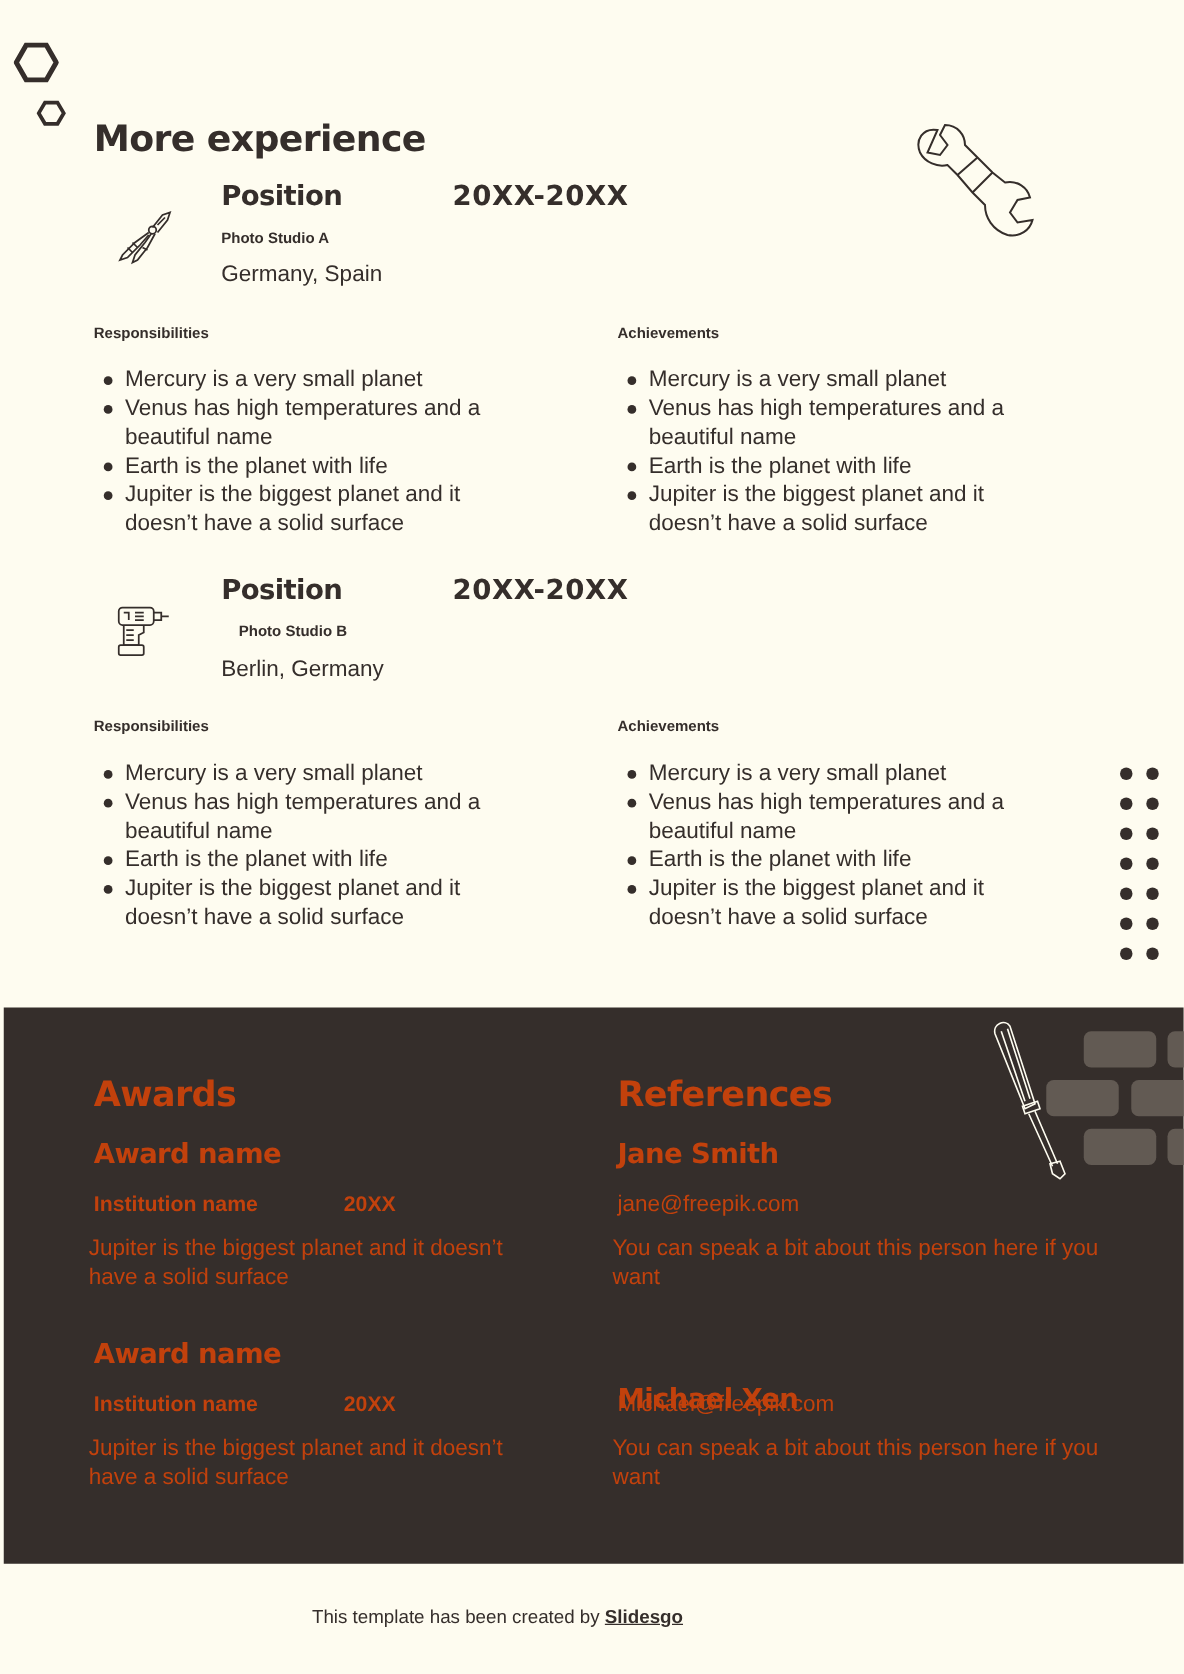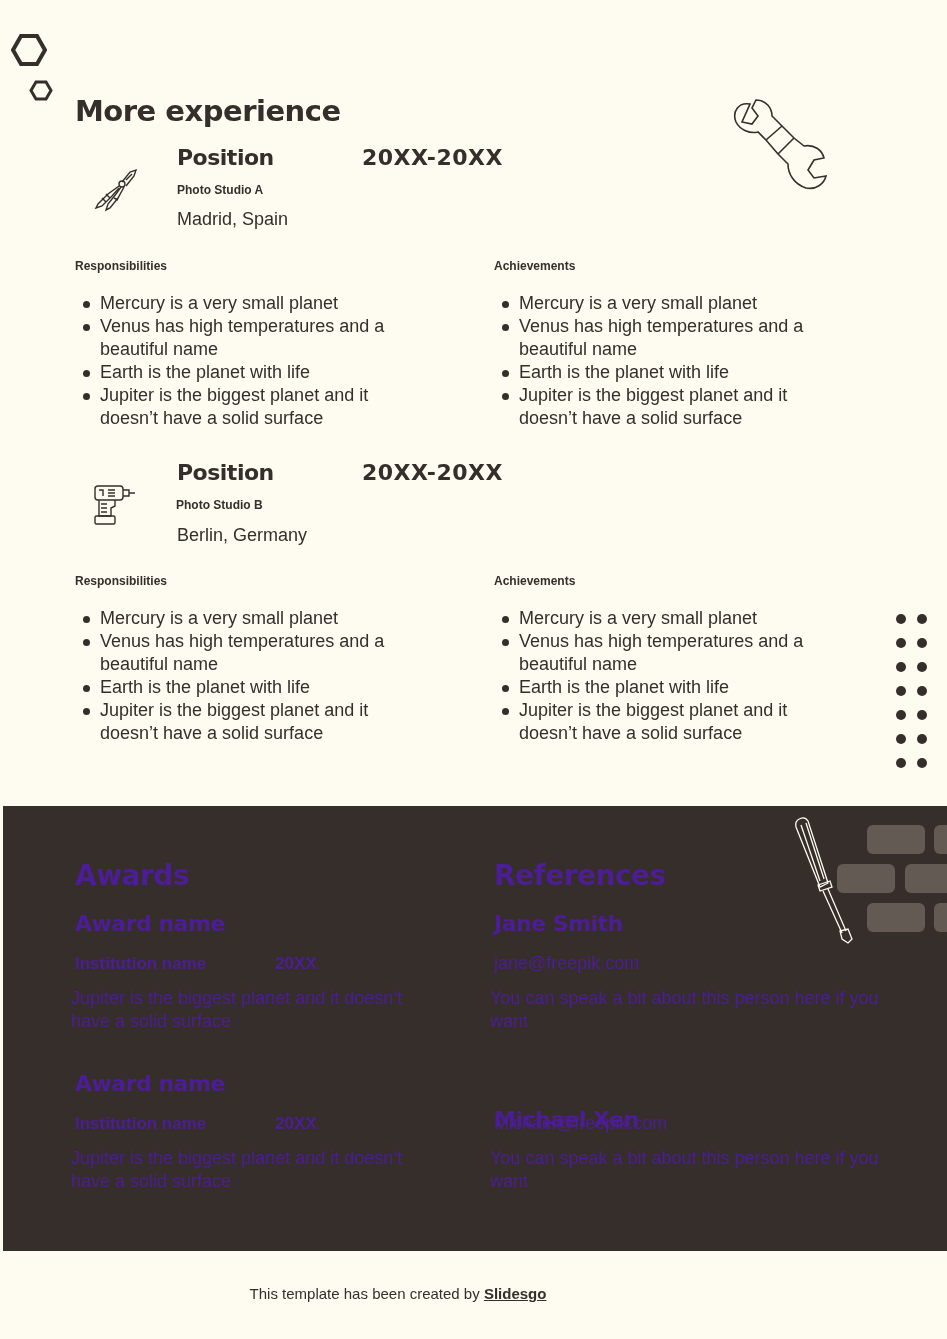--- a/index.html
+++ b/index.html
@@ -35,21 +35,21 @@
     left: 8px; top: 9px;
     width: 7px; height: 7px;
     border-radius: 50%;
     background: #352e2b;
   }
   .dark {
     left: 3px; top: 806px;
     width: 944px; height: 445px;
     background: #352e2b;
   }
-  .light { color: #4c1d95; }
+  .light { color: #c2410c; }
   .big-head { font-size: 28px; }
   .sub-head { font-size: 22px; }
   .inst { font-size: 17px; font-weight: bold; text-align: right; }
   .para { font-size: 18px; line-height: 23px; }
   .brick {
     position: absolute;
     background: #625a53;
     border-radius: 6px;
     height: 29px;
   }
@@ -87,21 +87,21 @@
     <path d="M34,14 L40,8"></path>
     <circle cx="30" cy="18" r="3"></circle>
     <path d="M27,20 L16,28 L6,38 L4,42 L10,40 L20,30 L27,22"></path>
     <path d="M32,21 L26,32 L18,42 L14,44 L16,38 L24,28 L29,21"></path>
     <path d="M10,32 L14,36 M14,28 L18,32 M22,32 L26,34"></path>
   </g>
 </svg>
 <div class="abs h-title pos" style="left:177px;top:145px">Position</div>
 <div class="abs h-title dates" style="left:362px;top:145px">20XX-20XX</div>
 <div class="abs company" style="left:177px;top:183px">Photo Studio A</div>
-<div class="abs location" style="left:177px;top:209px">Madrid, Spain</div>
+<div class="abs location" style="left:177px;top:209px">Germany, Spain</div>
 
 <div class="abs col-head" style="left:75px;top:259px">Responsibilities</div>
 <ul class="abs bul" style="left:75px;top:292px;width:340px">
   <li>Mercury is a very small planet</li>
   <li>Venus has high temperatures and a beautiful name</li>
   <li>Earth is the planet with life</li>
   <li>Jupiter is the biggest planet and it doesn’t have a solid surface</li>
 </ul>
 <div class="abs col-head" style="left:494px;top:259px">Achievements</div>
 <ul class="abs bul" style="left:494px;top:292px;width:340px">
@@ -116,21 +116,21 @@
     <rect x="2" y="4" width="28" height="14" rx="3"></rect>
     <path d="M30,8 L36,8 L36,14 L30,14 M36,11 L42,11"></path>
     <path d="M6,8 L10,8 L10,14 M15,8 L22,8 M15,11 L22,11 M15,14 L22,14"></path>
     <path d="M6,18 L6,34 L18,34 L18,26 L22,24 L22,18"></path>
     <path d="M8,22 L14,22 M8,26 L14,26 M8,30 L14,30"></path>
     <rect x="2" y="34" width="20" height="8" rx="1.5"></rect>
   </g>
 </svg>
 <div class="abs h-title pos" style="left:177px;top:460px">Position</div>
 <div class="abs h-title dates" style="left:362px;top:460px">20XX-20XX</div>
-<div class="abs company" style="left:176px;top:498px">Photo Studio B</div>
+<div class="abs company" style="left:191px;top:498px">Photo Studio B</div>
 <div class="abs location" style="left:177px;top:525px">Berlin, Germany</div>
 
 <div class="abs col-head" style="left:75px;top:574px">Responsibilities</div>
 <ul class="abs bul" style="left:75px;top:607px;width:340px">
   <li>Mercury is a very small planet</li>
   <li>Venus has high temperatures and a beautiful name</li>
   <li>Earth is the planet with life</li>
   <li>Jupiter is the biggest planet and it doesn’t have a solid surface</li>
 </ul>
 <div class="abs col-head" style="left:494px;top:574px">Achievements</div>

